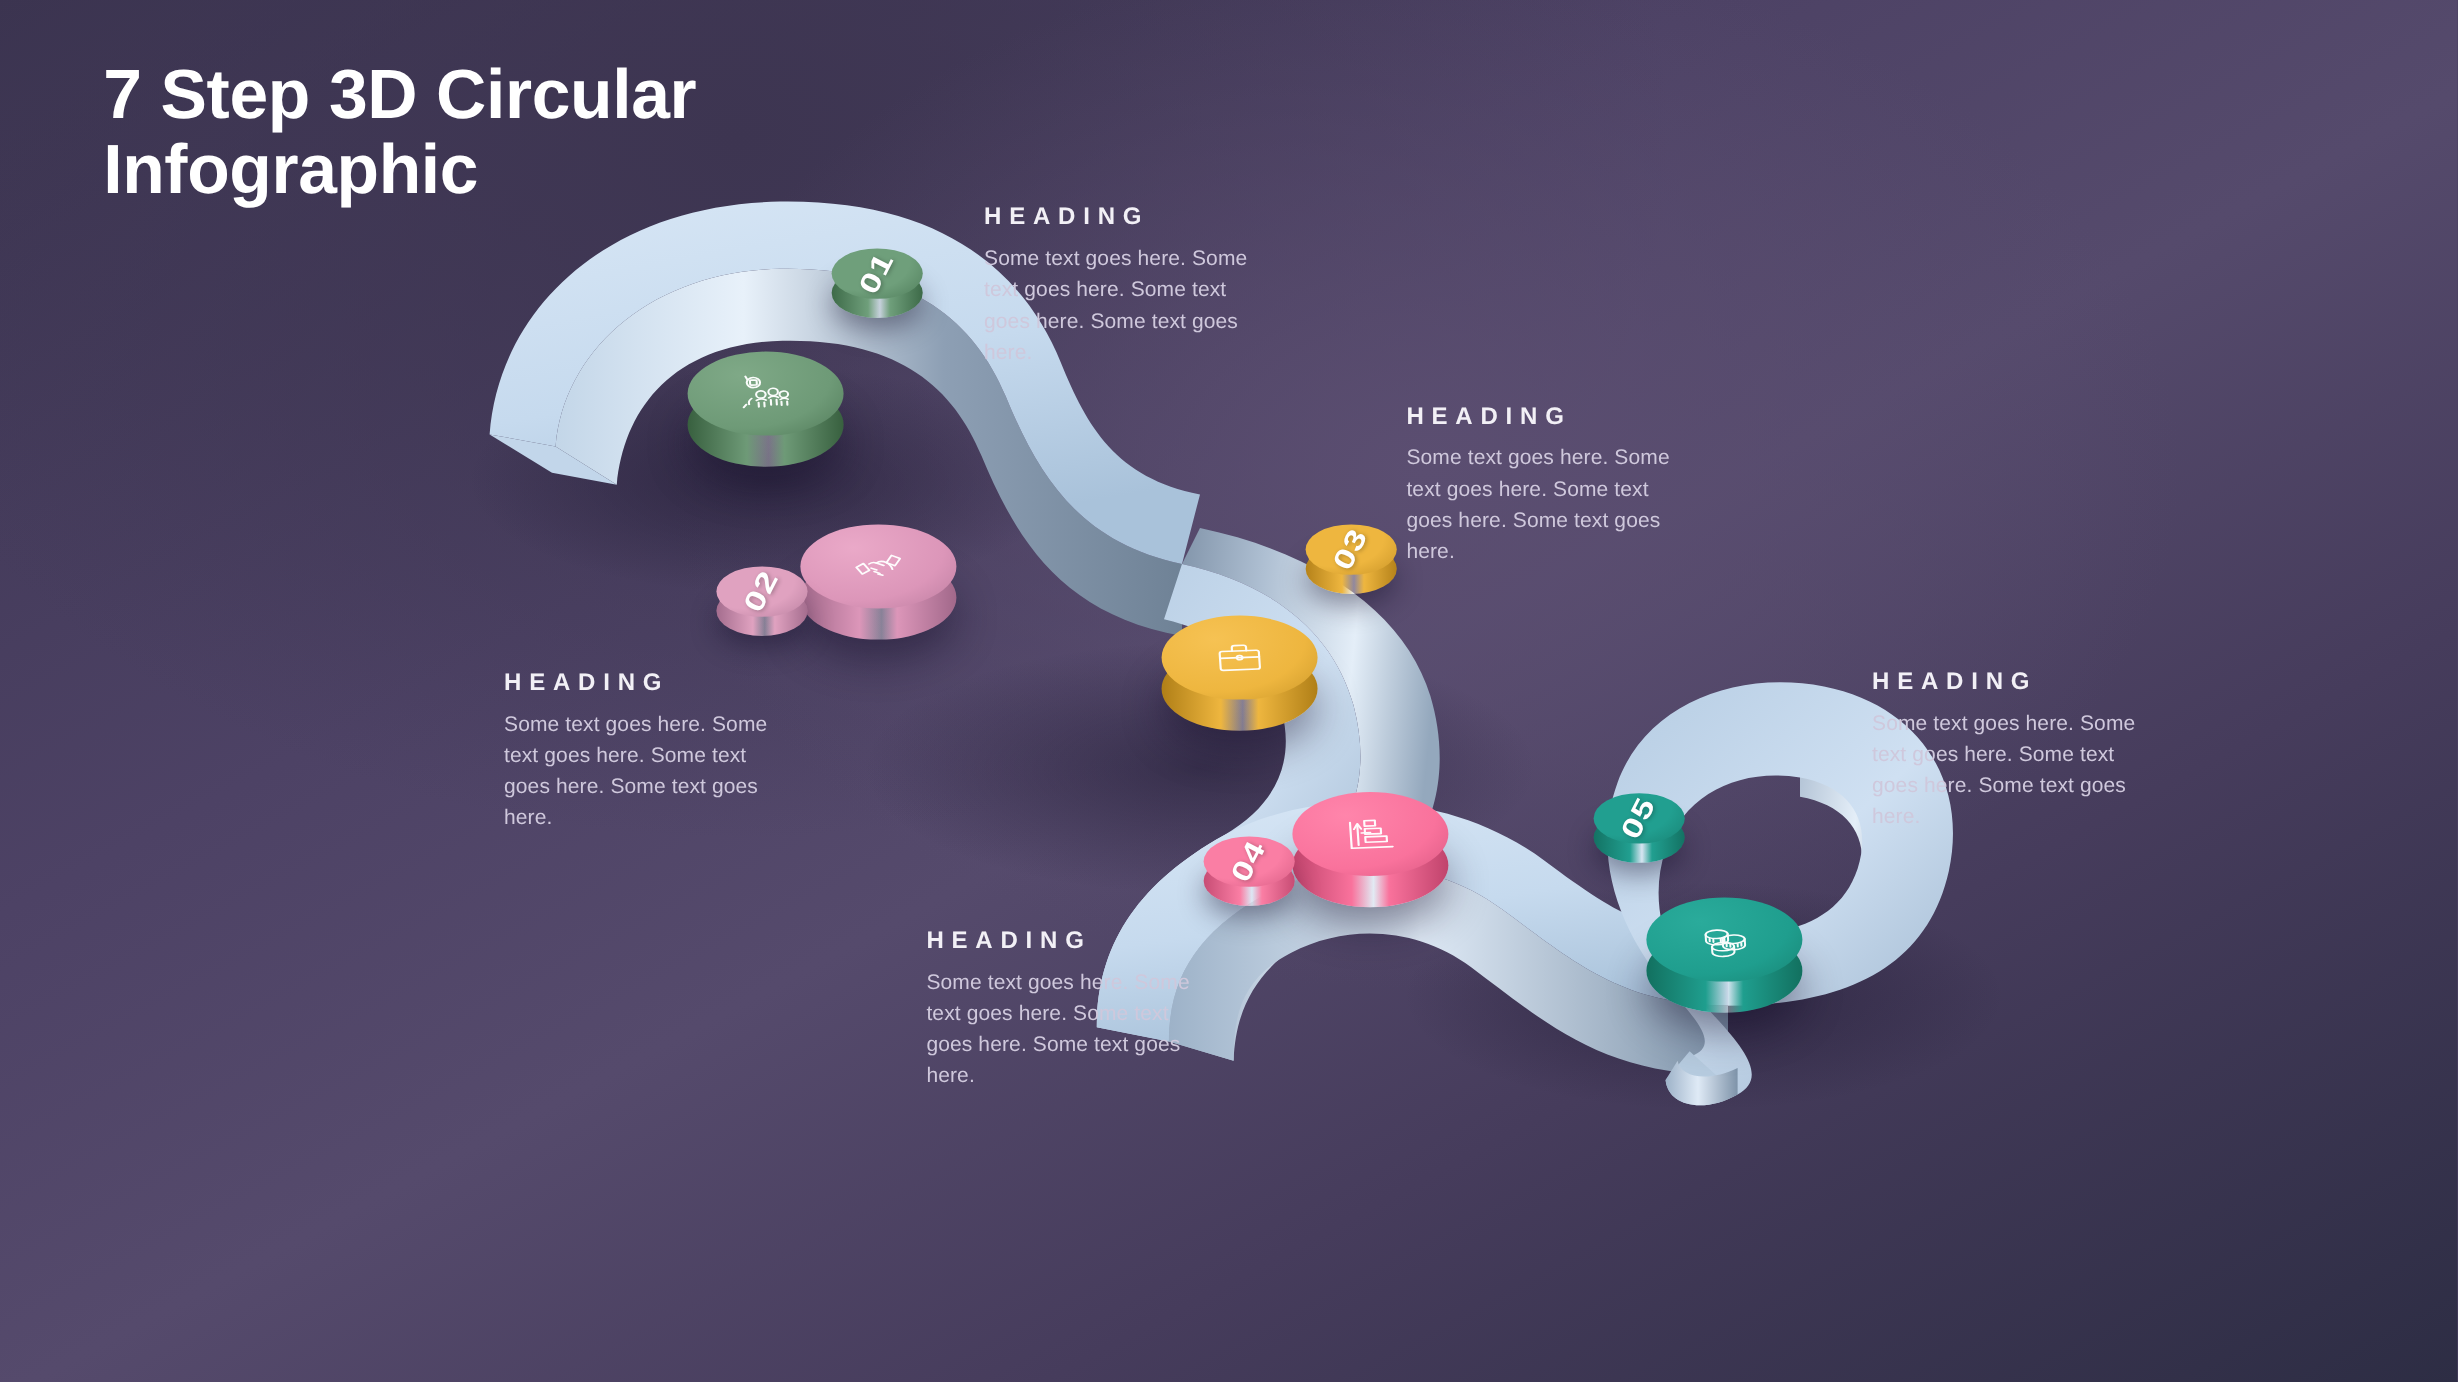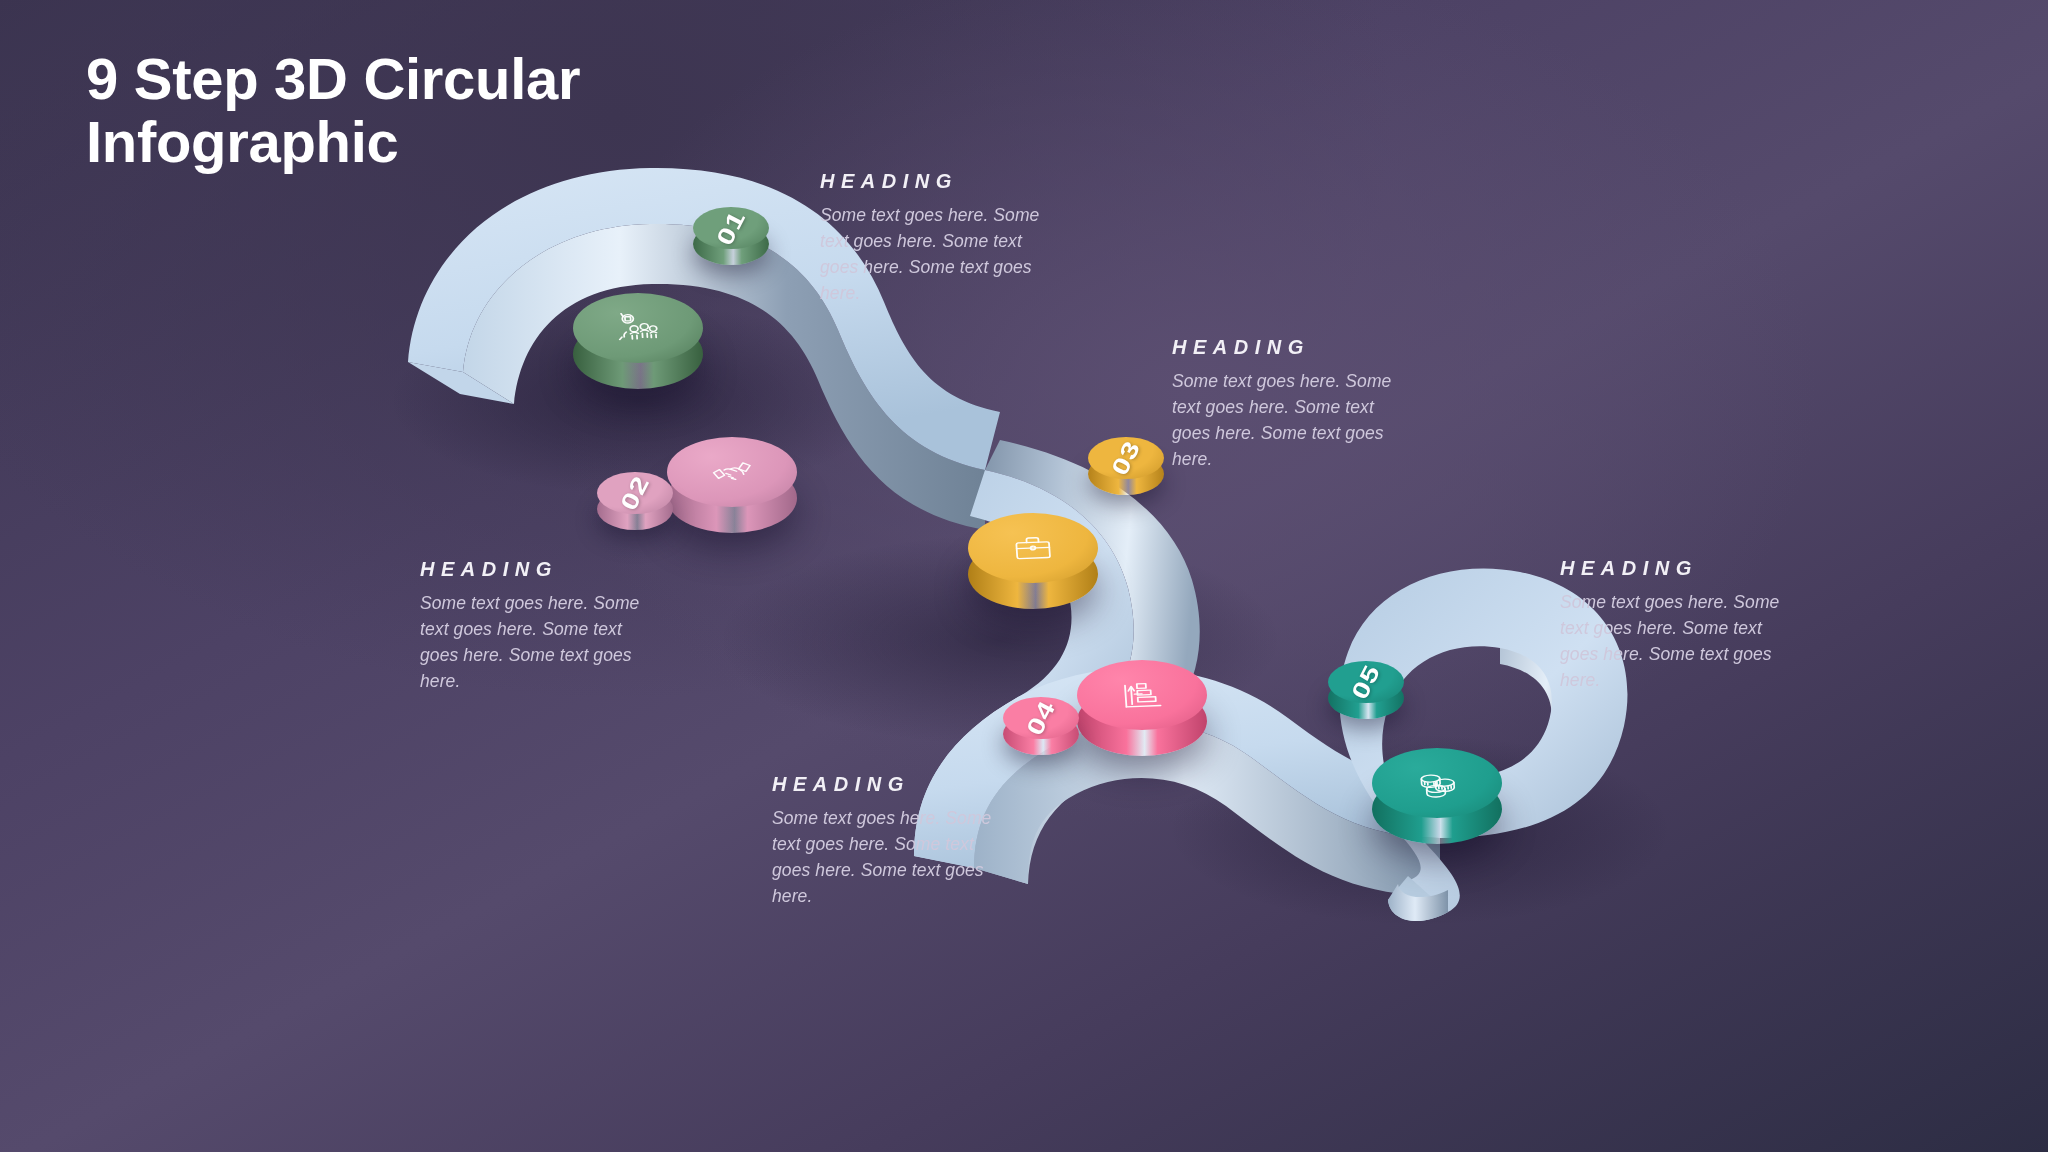--- a/index.html
+++ b/index.html
@@ -26,21 +26,21 @@
     width:640px;
     color:#ffffff;
     font-size:58px;
     font-weight:bold;
     line-height:1.08;
     letter-spacing:-0.3px;
     white-space:pre-line;
   }
 
   
-  .block { position:absolute; width:260px;font-style:italic; }
+  .block { position:absolute; width:260px; }
   .block .hd {
     color:#f2f0f6;
     font-size:20px;
     font-weight:bold;
     letter-spacing:6.5px;
     margin-bottom:10px;
   }
   .block .bd {
     color:#cfc8dc;
     font-size:17.5px;
@@ -187,21 +187,21 @@
              C 1372 586, 1448 558, 1520 572
              C 1600 588, 1640 652, 1624 726
              C 1606 806, 1538 838, 1440 838 Z" fill="url(#gTopB)"></path>
 
     <path d="M 1448 912
              C 1420 928, 1390 922, 1388 900
              L 1408 876 L 1448 912 Z" fill="#b6cbdf"></path>
     <path d="M 1388 900 C 1390 922, 1420 928, 1448 912 L 1448 890 C 1424 902, 1400 898, 1398 884 Z" fill="url(#gSideC)"></path>
   </svg>
 
-  <div class="title">9 Step 3D Circular
+  <div class="title">7 Step 3D Circular
 Infographic</div>
 
   <div class="block" id="block1">
     <div class="hd">HEADING</div>
     <div class="bd">Some text goes here. Some text goes here. Some text goes here. Some text goes here.</div>
   </div>
   <div class="block" id="block2">
     <div class="hd">HEADING</div>
     <div class="bd">Some text goes here. Some text goes here. Some text goes here. Some text goes here.</div>
   </div>

